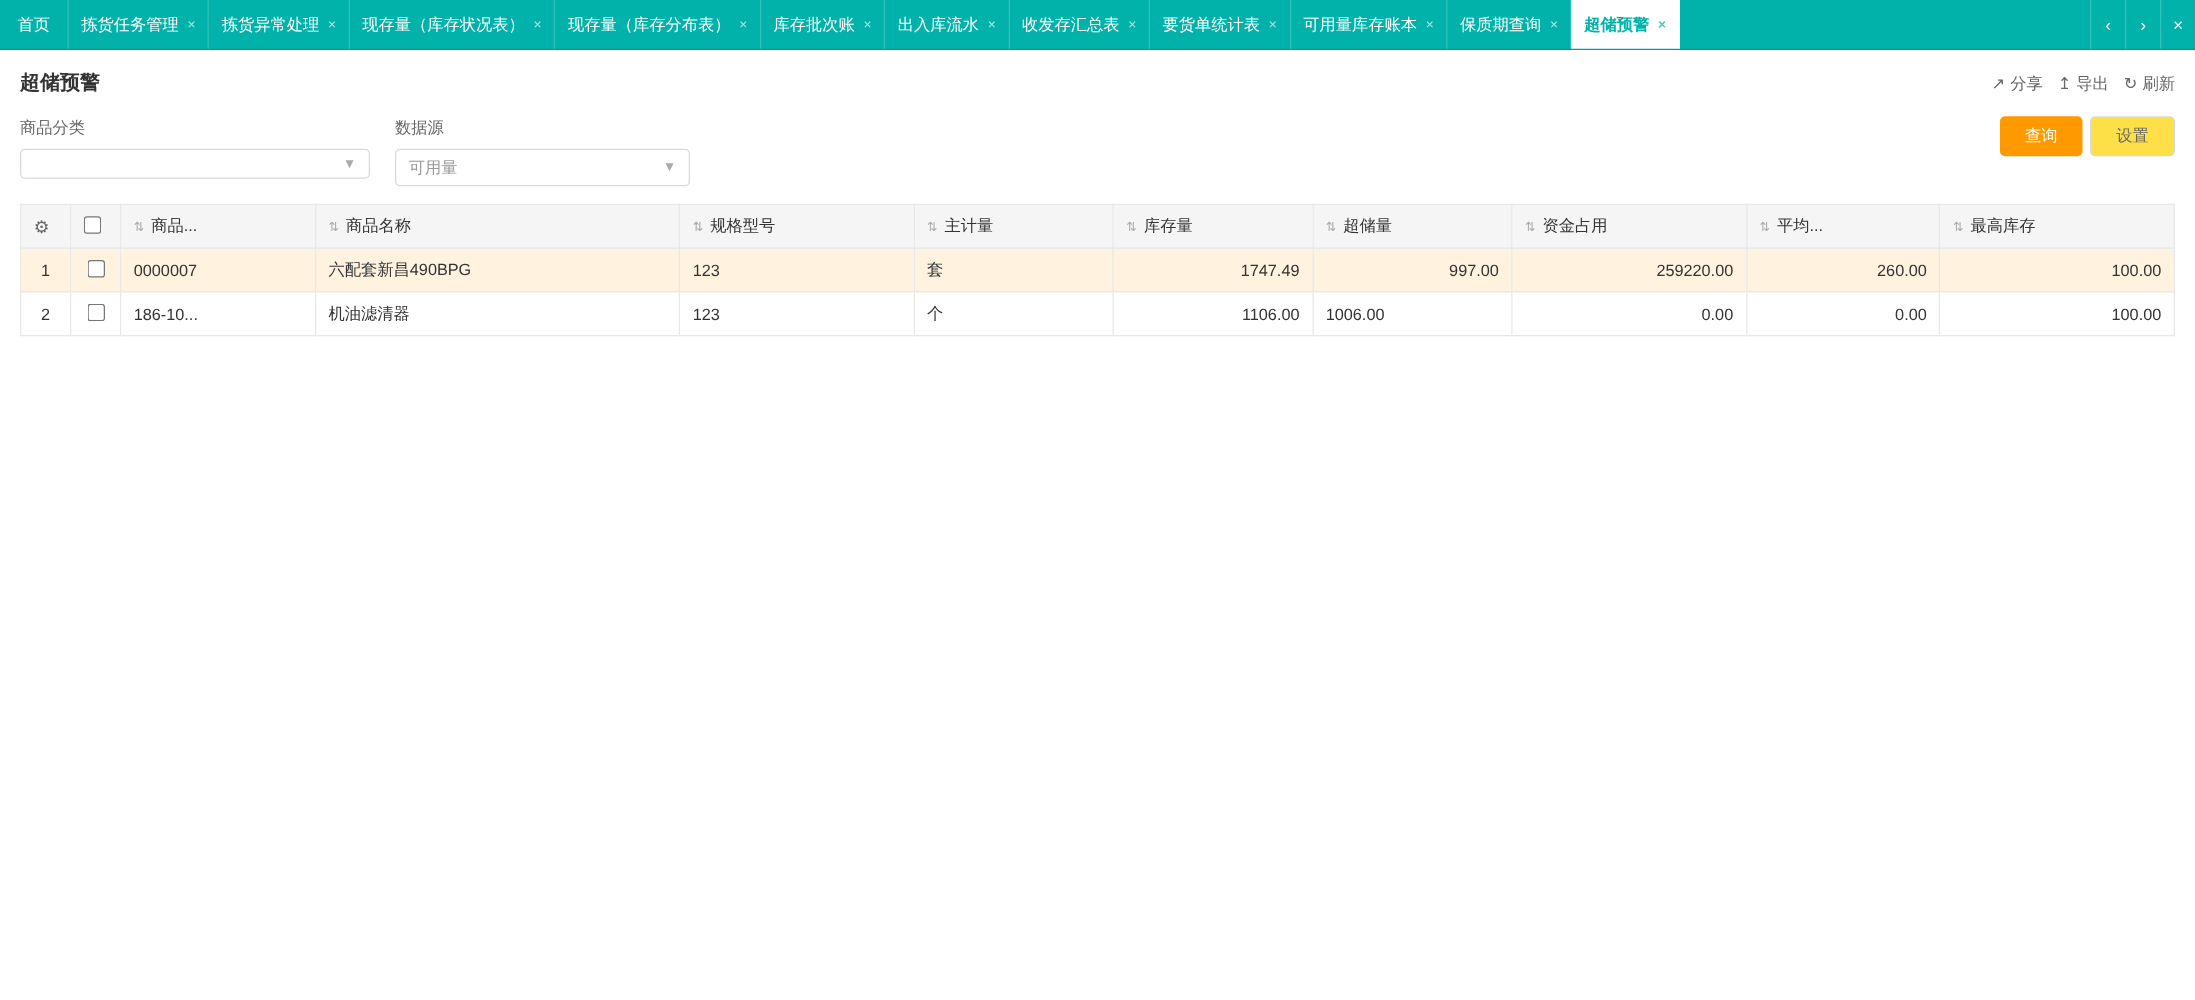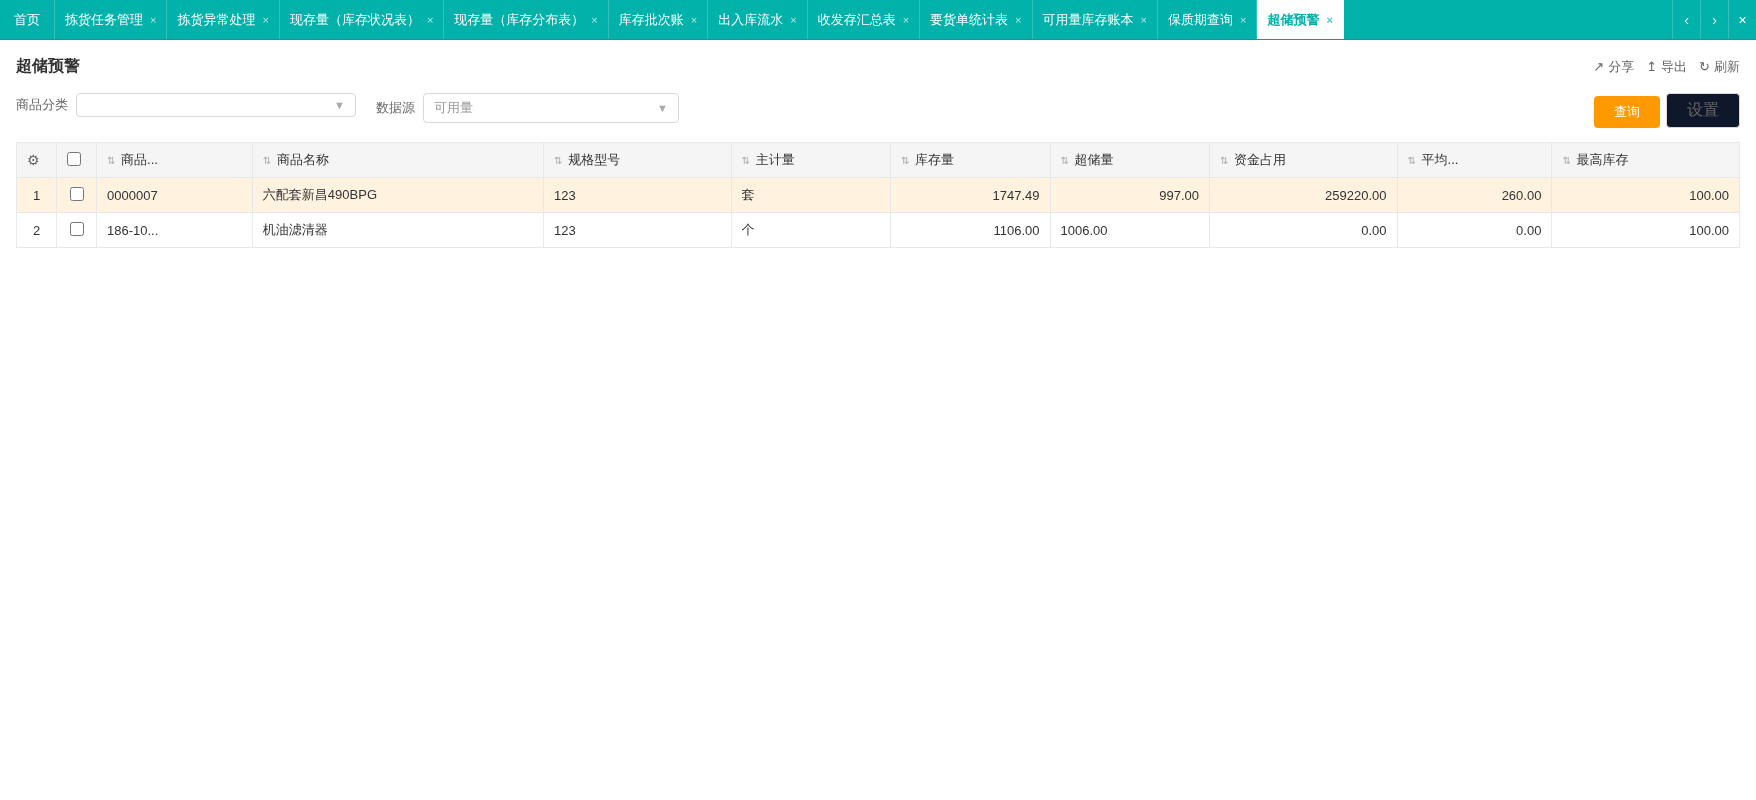--- a/index.html
+++ b/index.html
@@ -94,63 +94,64 @@
     .action-link {
       display: flex;
       align-items: center;
       gap: 4px;
       color: #666;
       font-size: 13px;
       cursor: pointer;
     }
     .filter-item {
       display: flex;
-      align-items: center;
+      align-items: flex-start;
       gap: 8px;
+      flex-direction: column;
     }
     .filter-label {
       color: #666;
       font-size: 13px;
       white-space: nowrap;
     }
     .filter-select {
       display: flex;
       align-items: center;
       border: 1px solid #d9d9d9;
       border-radius: 4px;
       padding: 5px 10px;
       background: #fff;
       cursor: pointer;
       width: 280px;
       justify-content: space-between;
       font-size: 13px;
       color: #999;
     }
     .filter-select-datasource {
-      width: 256px;
+      width: 236px;
     }
     .filter-select .chevron { color: #aaa; font-size: 11px; }
 
     .btn-query {
       background: #f90;
       color: #fff;
       border: none;
       border-radius: 4px;
       padding: 7px 20px;
       font-size: 13px;
       cursor: pointer;
       margin-left: auto;
     }
     .btn-settings {
-      background: #0f172a;
+      background: #fde047;
       color: #666;
       border: 1px solid #d9d9d9;
       border-radius: 4px;
       padding: 6px 20px;
-      font-size: 16px;
+      font-size: 13px;
       cursor: pointer;
     }
 
     .filter-right {
       margin-left: auto;
       display: flex;
       gap: 6px;
       align-items: flex-end;
     }
 

